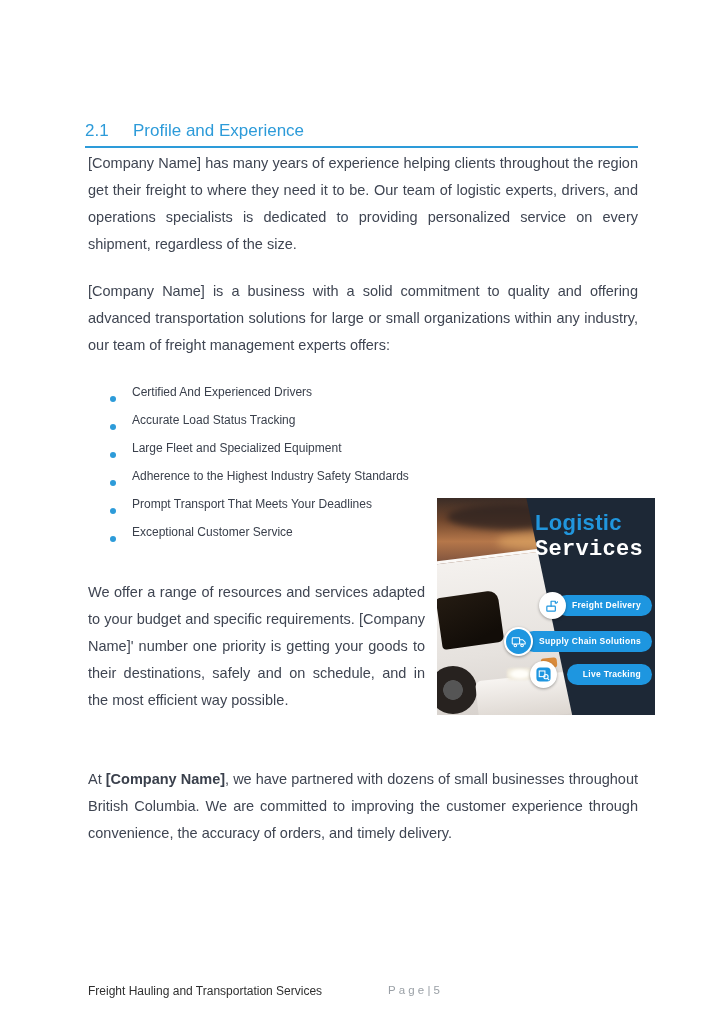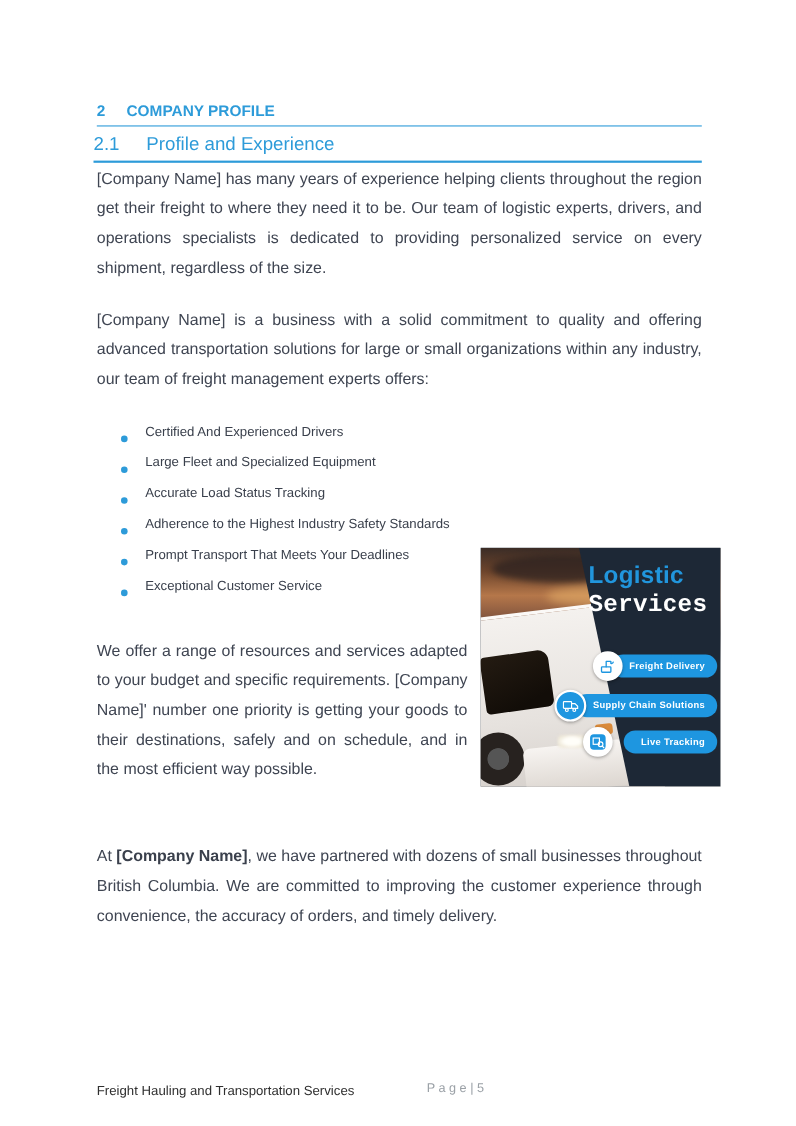--- a/index.html
+++ b/index.html
@@ -76,44 +76,41 @@
   
   .footer{position:absolute;top:984px;left:88px;width:550px;font-size:12px;}
   .ftitle{color:#2f2f2f;}
   .fpage{position:absolute;left:300px;top:0;color:#9aa0a6;font-size:11.5px;}
 </style>
 </head>
 <body>
 
 <div class="page">
 
-  <div class="h1">
-    <span class="num">2</span><span>COMPANY PROFILE</span>
-  </div>
 
   <div class="h2">
     <span class="num">2.1</span><span>Profile and Experience</span>
   </div>
 
   <p class="para p1">[Company Name] has many years of experience helping clients throughout the region get their freight to where they need it to be. Our team of logistic experts, drivers, and operations specialists is dedicated to providing personalized service on every shipment, regardless of the size.</p>
 
   <p class="para p2">[Company Name] is a business with a solid commitment to quality and offering advanced transportation solutions for large or small organizations within any industry, our team of freight management experts offers:</p>
 
   <ul class="bullets">
     <li>
         <span class="dot"></span>
         <span>Certified And Experienced Drivers</span>
       </li>
     <li>
         <span class="dot"></span>
-        <span>Large Fleet and Specialized Equipment</span>
+        <span>Accurate Load Status Tracking</span>
       </li>
     <li>
         <span class="dot"></span>
-        <span>Accurate Load Status Tracking</span>
+        <span>Large Fleet and Specialized Equipment</span>
       </li>
     <li>
         <span class="dot"></span>
         <span>Adherence to the Highest Industry Safety Standards</span>
       </li>
     <li>
         <span class="dot"></span>
         <span>Prompt Transport That Meets Your Deadlines</span>
       </li>
     <li>

